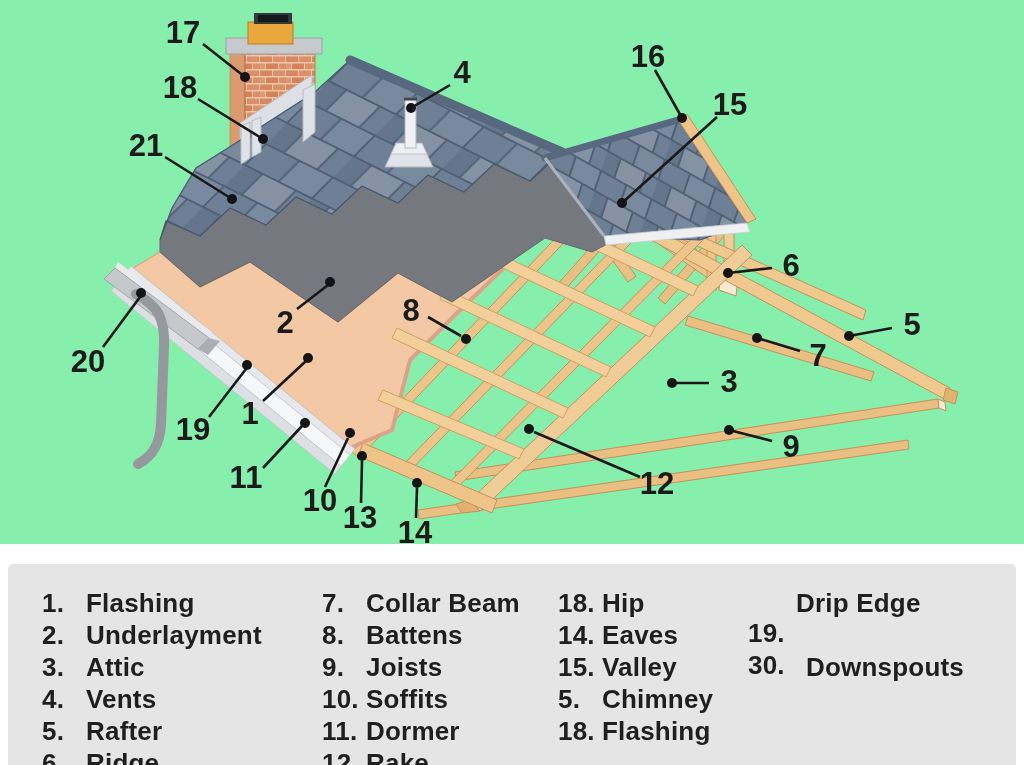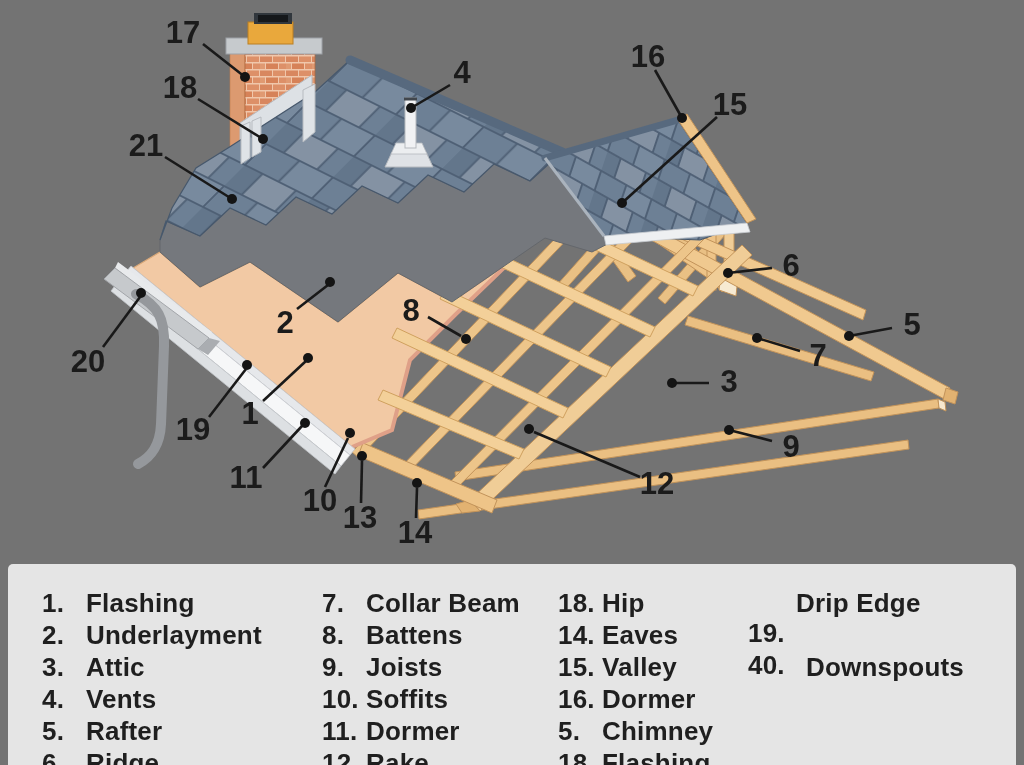--- a/index.html
+++ b/index.html
@@ -1,18 +1,18 @@
 <!DOCTYPE html>
 <html><head>
 <meta charset="utf-8">
 <style>
   * { margin:0; padding:0; box-sizing:border-box; }
   html,body { width:1024px; height:765px; overflow:hidden; background:#ffffff;
               font-family:"Liberation Sans","DejaVu Sans",sans-serif; }
-  #stage { position:relative; width:1024px; height:765px; background:#737373; }
+  #stage { position:relative; width:1024px; height:544px; background:#86efac; }
   #diagram { position:absolute; left:0; top:0; }
   .co text { font-family:"Liberation Sans","DejaVu Sans",sans-serif;
              font-size:31px; font-weight:700; fill:#1b1b1b; text-anchor:middle; }
   .co line { stroke:#191919; stroke-width:2.6; }
   .co circle { fill:#141414; }
   
   #legend { position:absolute; left:8px; top:564px; width:1008px; height:220px;
             background:#e5e5e5; border-radius:5px; }
   .lcol { position:absolute; top:24px; }
   .lrow { display:flex; height:32px; align-items:flex-start;
@@ -324,39 +324,35 @@
         </div>
     <div class="lrow">
           <span class="lnum">14.</span>
           <span>Eaves</span>
         </div>
     <div class="lrow">
           <span class="lnum">15.</span>
           <span>Valley</span>
         </div>
     <div class="lrow">
-          <span class="lnum">16.</span>
-          <span>Dormer</span>
-        </div>
-    <div class="lrow">
           <span class="lnum">5.</span>
           <span>Chimney</span>
         </div>
     <div class="lrow">
           <span class="lnum">18.</span>
           <span>Flashing</span>
         </div>
   </div>
   <div class="lcol lcol-4" style="left:740px;">
     <div class="lrow">
           <span class="lnum">19.</span>
           <span>Drip Edge</span>
         </div>
     <div class="lrow">
-          <span class="lnum">40.</span>
+          <span class="lnum">30.</span>
         </div>
     <div class="lrow wrap2" style="padding-left:48px;">
           <span class="lnum"></span>
           <span>Downspouts</span>
         </div>
   </div>
 </div>
 
 </div>
 

